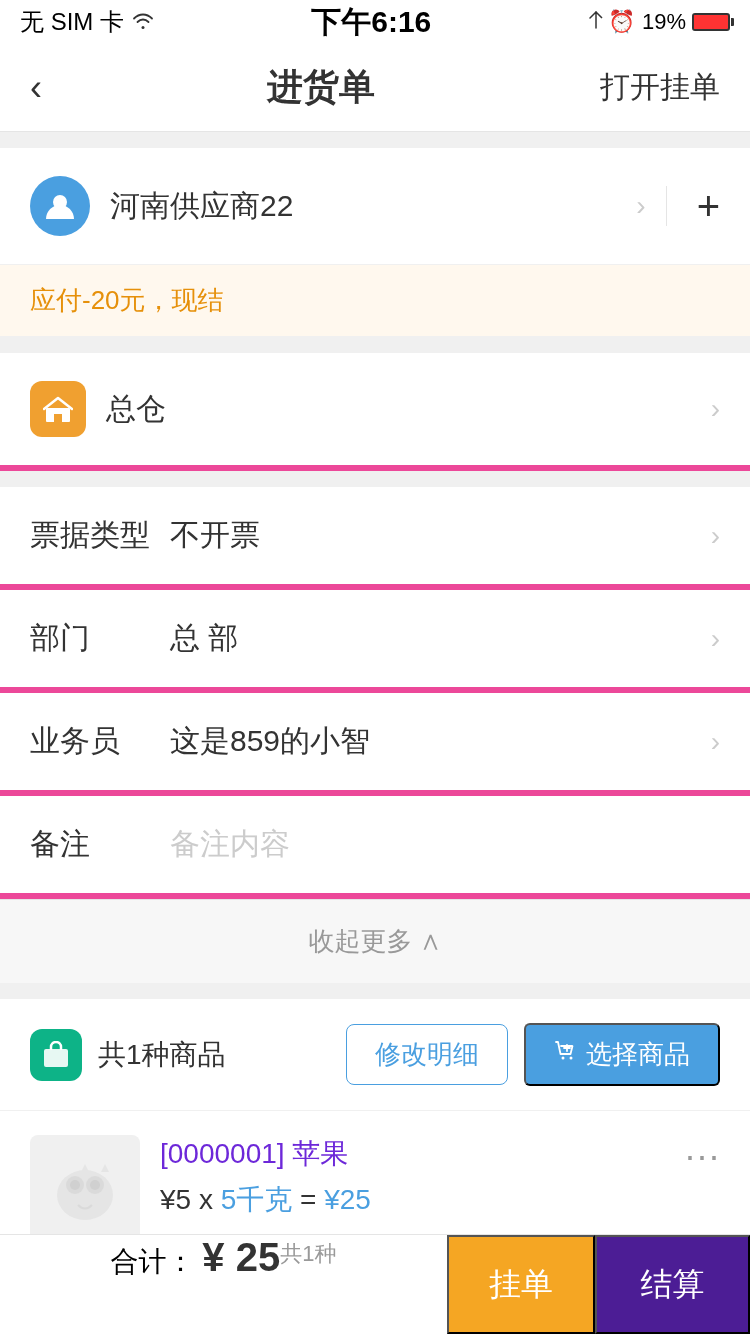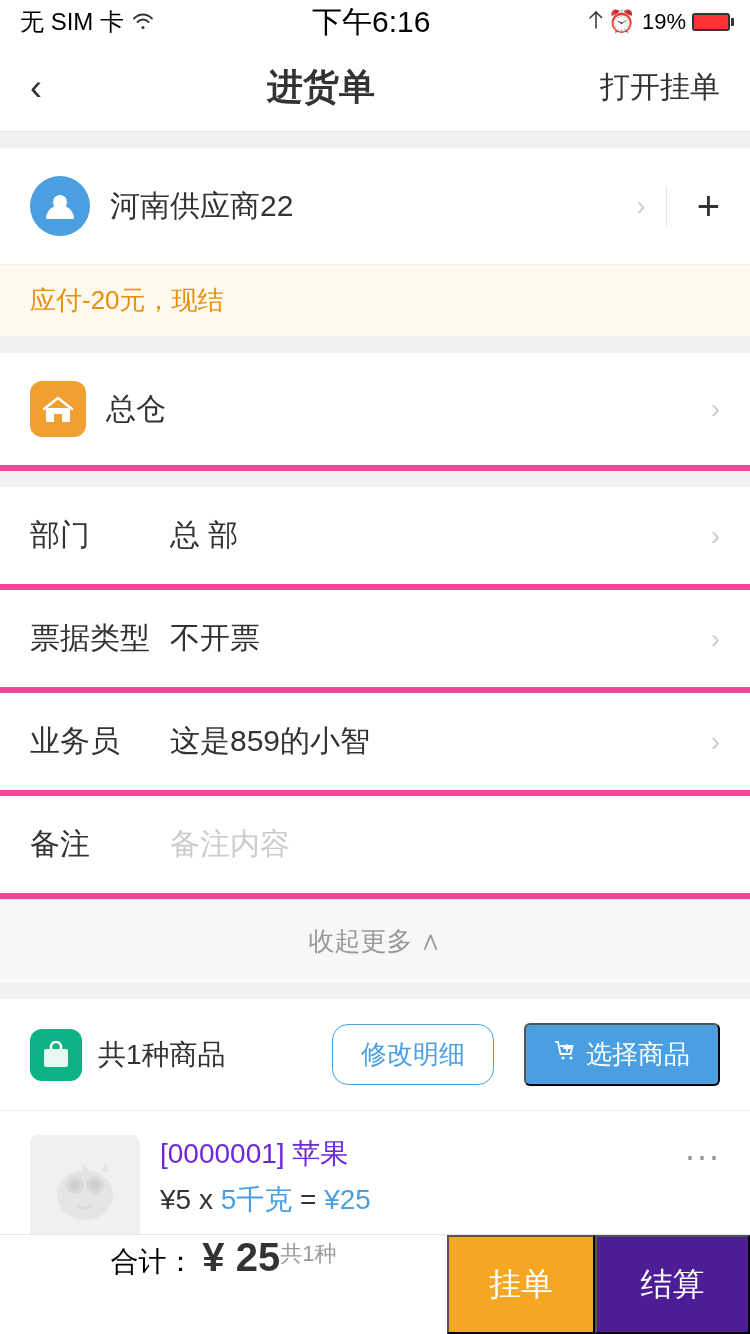--- a/index.html
+++ b/index.html
@@ -18,21 +18,21 @@
       background: #fff;
       height: 44px;
       display: flex;
       align-items: center;
       justify-content: space-between;
       padding: 0 20px;
       font-size: 24px;
       font-weight: 500;
     }
     .status-left { display: flex; align-items: center; gap: 8px; }
-    .status-center { font-size: 30px; font-weight: 400; }
+    .status-center { font-size: 30px; font-weight: 700; }
     .status-right { display: flex; align-items: center; gap: 6px; font-size: 22px; }
     .battery-icon {
       display: inline-block;
       width: 38px;
       height: 18px;
       border: 2px solid #333;
       border-radius: 3px;
       position: relative;
       background: #f33;
     }
@@ -185,23 +185,23 @@
       font-size: 24px;
       margin-right: 16px;
       flex-shrink: 0;
     }
     .products-count { flex: 1; font-size: 28px; color: #333; }
     .btn-outline {
       border: 1px solid #4a9fe0;
       color: #4a9fe0;
       background: #fff;
       padding: 12px 28px;
-      border-radius: 16px;
+      border-radius: 8px;
       font-size: 26px;
-      margin-right: 30px;
+      margin-right: 16px;
     }
     .btn-primary {
       background: #4a9fe0;
       color: #fff;
       padding: 12px 28px;
       border-radius: 6px;
       font-size: 26px;
       display: flex;
       align-items: center;
       gap: 8px;
@@ -348,27 +348,27 @@
     </div>
     <span class="form-value">总仓</span>
     <span class="chevron arrow-icon"></span>
   </div>
 </div>
 
 <div class="section-gap"></div>
 
 <div class="card">
   <div class="form-row">
+    <span class="form-label">票据类型</span>
+    <span class="form-value">不开票</span>
+    <span class="chevron arrow-icon"></span>
+  </div>
+  <div class="form-row">
     <span class="form-label">部门</span>
     <span class="form-value">总 部</span>
-    <span class="chevron arrow-icon"></span>
-  </div>
-  <div class="form-row">
-    <span class="form-label">票据类型</span>
-    <span class="form-value">不开票</span>
     <span class="chevron arrow-icon"></span>
   </div>
   <div class="form-row">
     <span class="form-label">业务员</span>
     <span class="form-value">这是859的小智</span>
     <span class="chevron arrow-icon"></span>
   </div>
   <div class="form-row">
     <span class="form-label">备注</span>
     <span class="form-placeholder">备注内容</span>

